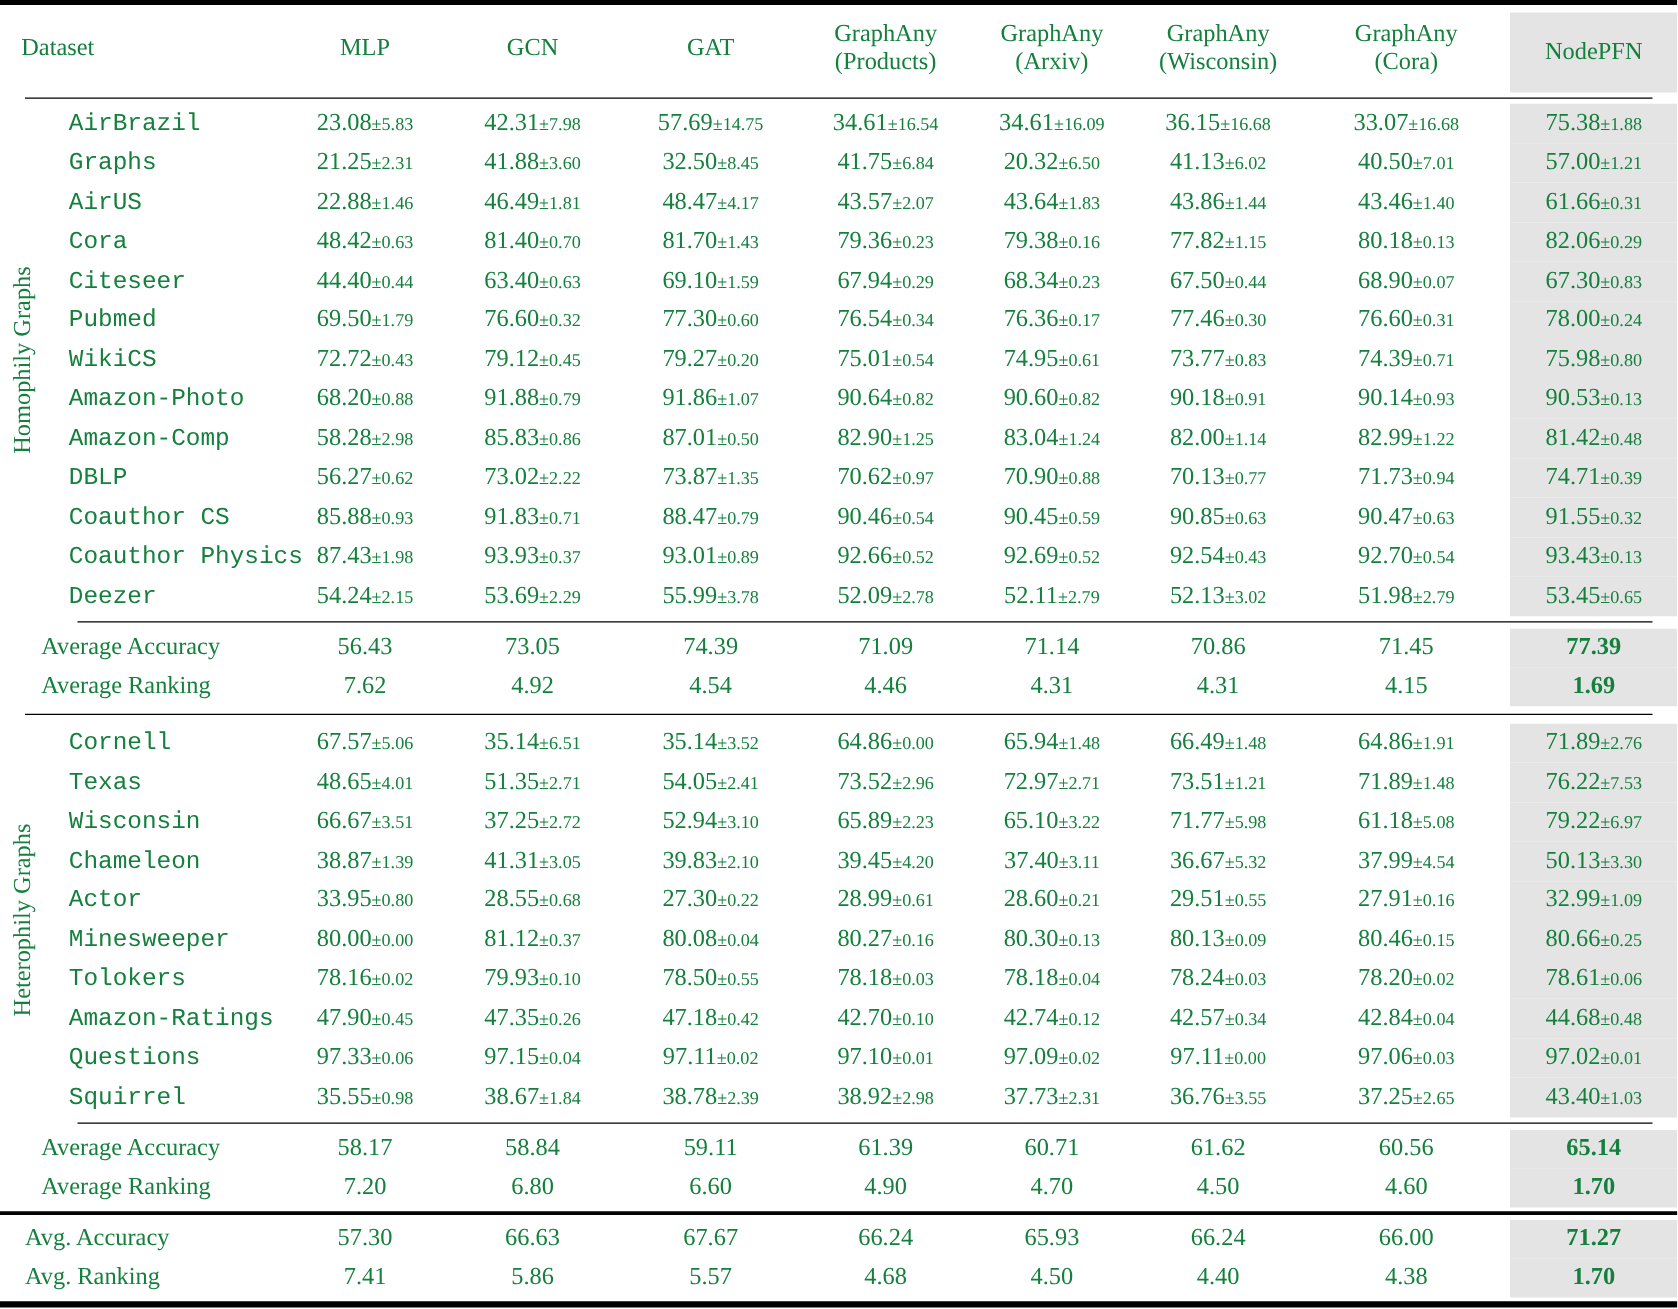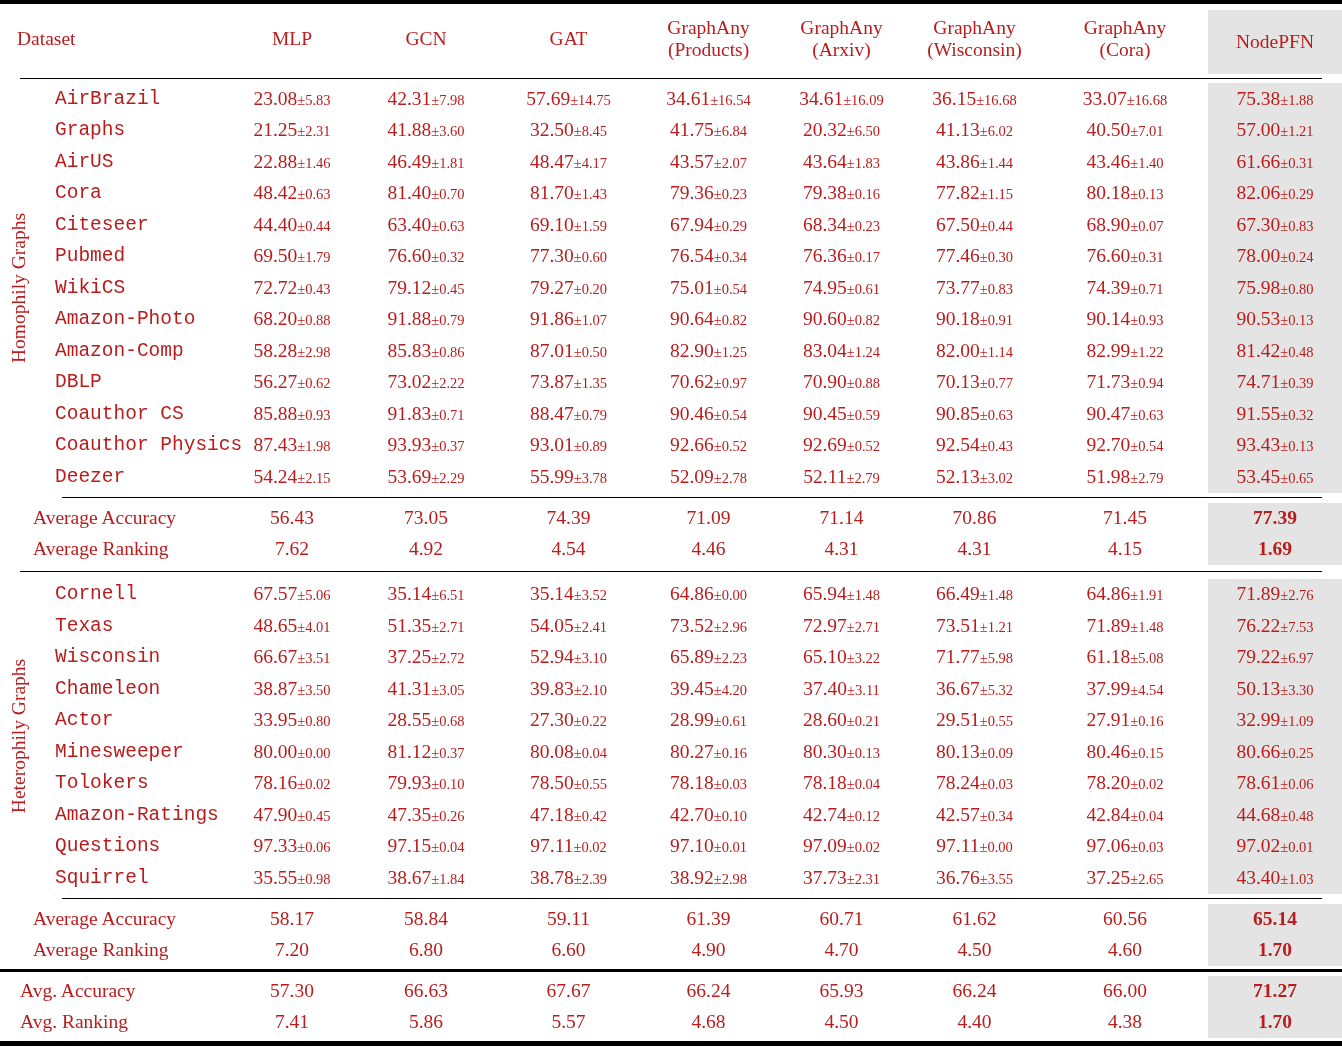--- a/index.html
+++ b/index.html
@@ -1,18 +1,18 @@
 <!DOCTYPE html>
 <html style="--hl: #e4e4e4;"><head>
 <meta charset="utf-8">
 <style>
   html,body { margin:0; padding:0; background:#fff; }
   .page {
     width:1342px; height:1047px; box-sizing:border-box; overflow:hidden;
-    background:#fff; color:#b91c1c;
+    background:#fff; color:#15803d;
     font-family:"Liberation Serif","DejaVu Serif",serif;
     position:relative;
   }
   .top-rule { height:4px; background:#000; width:100%; }
   .bottom-rule { height:5px; background:#000; width:100%; margin-top:3px; }
 
   table.results {
     width:1342px; border-collapse:separate; border-spacing:0; table-layout:fixed;
   }
   thead th {
@@ -306,21 +306,21 @@
           <td class="val"><span class="v-m">37.25</span><span class="v-pm">±2.72</span></td>
           <td class="val"><span class="v-m">52.94</span><span class="v-pm">±3.10</span></td>
           <td class="val"><span class="v-m">65.89</span><span class="v-pm">±2.23</span></td>
           <td class="val"><span class="v-m">65.10</span><span class="v-pm">±3.22</span></td>
           <td class="val"><span class="v-m">71.77</span><span class="v-pm">±5.98</span></td>
           <td class="val"><span class="v-m">61.18</span><span class="v-pm">±5.08</span></td>
           <td class="val hl"><span class="v-m">79.22</span><span class="v-pm">±6.97</span></td>
         </tr>
         <tr class="data-row">
           <td class="dsname">Chameleon</td>
-          <td class="val"><span class="v-m">38.87</span><span class="v-pm">±3.50</span></td>
+          <td class="val"><span class="v-m">38.87</span><span class="v-pm">±1.39</span></td>
           <td class="val"><span class="v-m">41.31</span><span class="v-pm">±3.05</span></td>
           <td class="val"><span class="v-m">39.83</span><span class="v-pm">±2.10</span></td>
           <td class="val"><span class="v-m">39.45</span><span class="v-pm">±4.20</span></td>
           <td class="val"><span class="v-m">37.40</span><span class="v-pm">±3.11</span></td>
           <td class="val"><span class="v-m">36.67</span><span class="v-pm">±5.32</span></td>
           <td class="val"><span class="v-m">37.99</span><span class="v-pm">±4.54</span></td>
           <td class="val hl"><span class="v-m">50.13</span><span class="v-pm">±3.30</span></td>
         </tr>
         <tr class="data-row">
           <td class="dsname">Actor</td>

